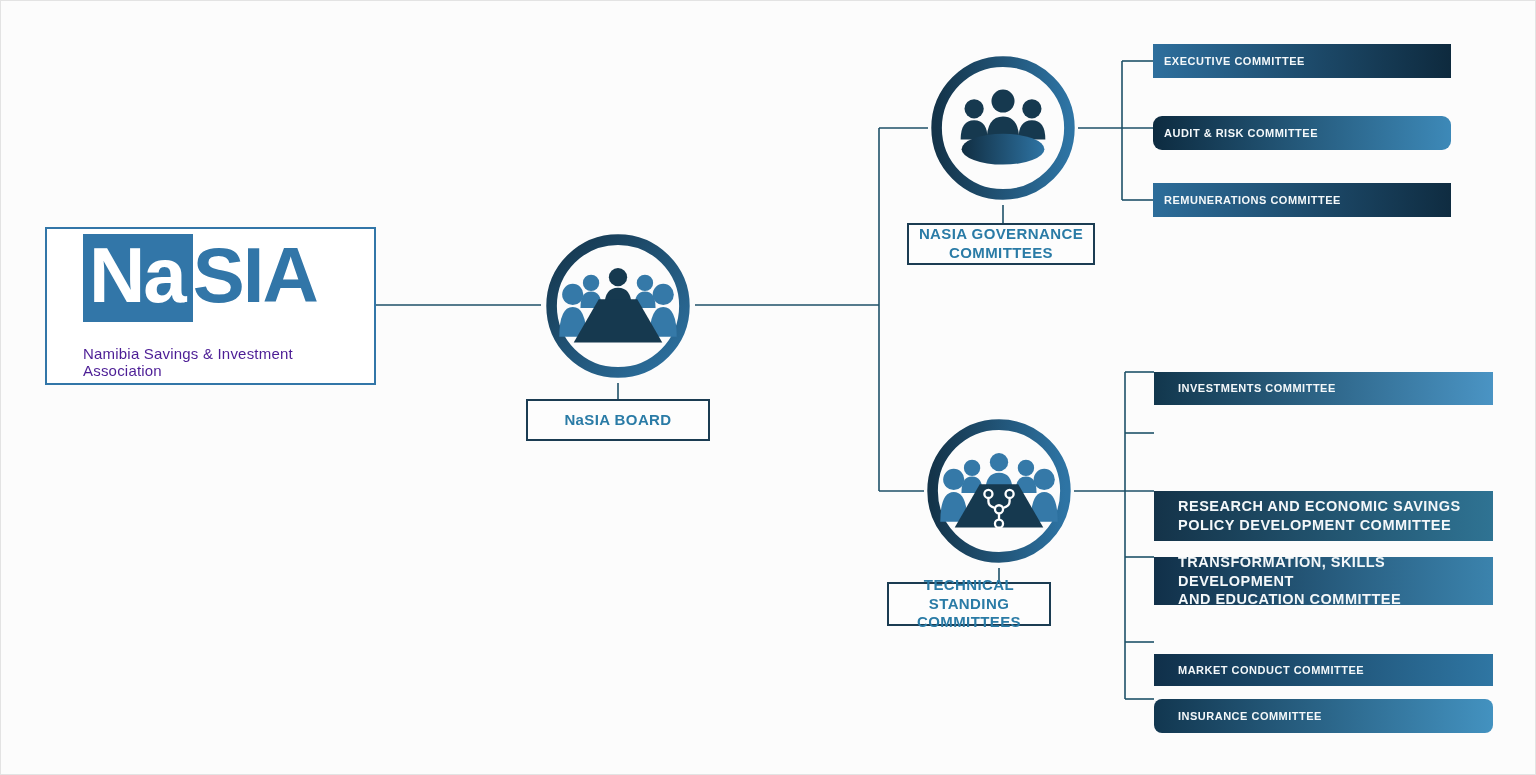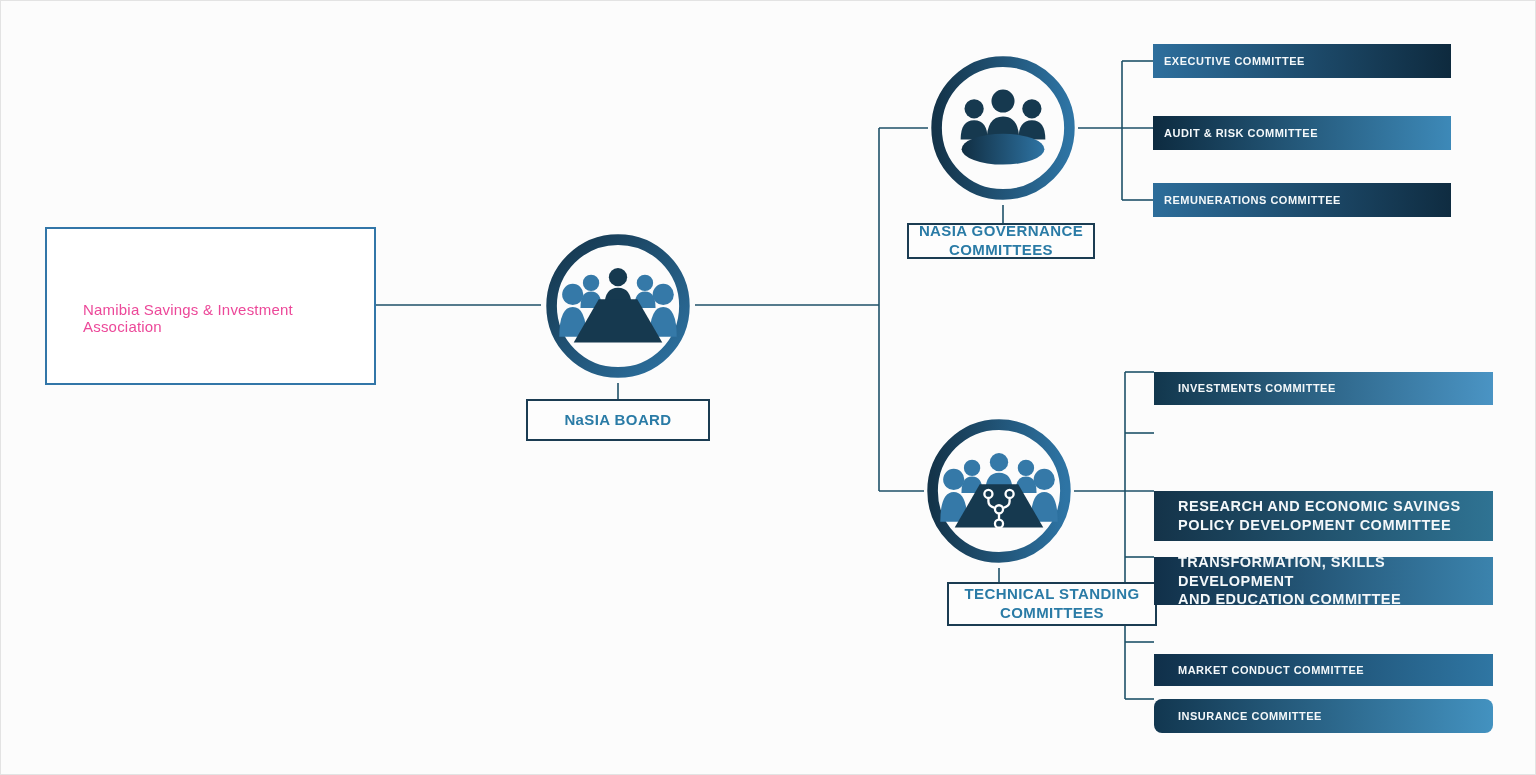--- a/index.html
+++ b/index.html
@@ -13,21 +13,21 @@
 
   
   .logo-box{
     left:44px;top:226px;width:331px;height:158px;background:#ffffff;
     border:2px solid #3276a8;box-sizing:border-box;
     display:flex;flex-direction:column;justify-content:center;padding-left:36px;
   }
   .logo-word{font-weight:700;font-size:78px;line-height:1;letter-spacing:-2px;display:flex;align-items:flex-start;}
   .logo-na{background:#3276a8;color:#ffffff;padding:2px 8px 8px 6px;display:inline-block;}
   .logo-sia{color:#3276a8;padding-top:2px;}
-  .logo-tagline{color:#ec4899;font-size:15px;margin-top:23px;letter-spacing:0.2px;}
+  .logo-tagline{color:#4c1d95;font-size:15px;margin-top:23px;letter-spacing:0.2px;}
 
   
   .icon-wrap{width:154px;height:154px;}
 
   
   .tag-box{
     background:#fdfdfd;border:2px solid #1b3c52;box-sizing:border-box;
     display:flex;align-items:center;justify-content:center;text-align:center;
     color:#2a7ba6;font-weight:700;font-size:15px;letter-spacing:0.4px;
     white-space:pre-line;line-height:1.25;
@@ -74,20 +74,24 @@
     <line x1="1073" y1="490" x2="1153" y2="490"></line>
     <line x1="1124" y1="371" x2="1124" y2="698"></line>
     <line x1="1124" y1="371" x2="1153" y2="371"></line>
     <line x1="1124" y1="432" x2="1153" y2="432"></line>
     <line x1="1124" y1="556" x2="1153" y2="556"></line>
     <line x1="1124" y1="641" x2="1153" y2="641"></line>
     <line x1="1124" y1="698" x2="1153" y2="698"></line>
   </svg>
 
   <div class="abs logo-box">
+    <div class="logo-word">
+      <span class="logo-na">Na</span>
+        <span class="logo-sia">SIA</span>
+    </div>
     <div class="logo-tagline">Namibia Savings &amp; Investment Association</div>
   </div>
 
   <div class="abs icon-wrap" style="left:540px;top:228px;">
     <svg viewBox="0 0 160 160" width="154" height="154">
       <defs>
         <linearGradient id="ringG" x1="0" y1="0" x2="1" y2="1">
           <stop offset="0" stop-color="#14344a"></stop>
             <stop offset="1" stop-color="#2e74a4"></stop>
         </linearGradient>
@@ -129,21 +133,21 @@
       <circle cx="50" cy="60" r="10" fill="#16394f"></circle>
       <path d="M36 92 q0 -20 14 -20 q14 0 14 20 Z" fill="#16394f"></path>
       <circle cx="110" cy="60" r="10" fill="#16394f"></circle>
       <path d="M96 92 q0 -20 14 -20 q14 0 14 20 Z" fill="#16394f"></path>
       <circle cx="80" cy="52" r="12" fill="#16394f"></circle>
       <path d="M63 94 q0 -26 17 -26 q17 0 17 26 Z" fill="#16394f"></path>
       <ellipse cx="80" cy="102" rx="43" ry="16" fill="url(#tableG)"></ellipse>
     </svg>
   </div>
 
-  <div class="abs tag-box" style="left:906px;top:222px;width:188px;height:36px;">NASIA GOVERNANCE
+  <div class="abs tag-box" style="left:906px;top:222px;width:188px;height:42px;">NASIA GOVERNANCE
 COMMITTEES</div>
 
   <div class="abs icon-wrap" style="left:921px;top:413px;">
     <svg viewBox="0 0 160 160" width="154" height="154">
       <defs>
         <linearGradient id="ringG3" x1="0" y1="0" x2="1" y2="0">
           <stop offset="0" stop-color="#14344a"></stop>
             <stop offset="1" stop-color="#2e74a4"></stop>
         </linearGradient>
       </defs>
@@ -165,25 +169,25 @@
         <circle cx="91" cy="83" r="4.2"></circle>
         <circle cx="80" cy="99" r="4.2"></circle>
         <circle cx="80" cy="114" r="4.2"></circle>
         <path d="M69 87.2 L69 91 Q69 96 75.5 97.5"></path>
         <path d="M91 87.2 L91 91 Q91 96 84.5 97.5"></path>
         <path d="M80 103.2 L80 109.8"></path>
       </g>
     </svg>
   </div>
 
-  <div class="abs tag-box" style="left:946px;top:581px;width:210px;height:44px;">TECHNICAL STANDING
+  <div class="abs tag-box" style="left:886px;top:581px;width:164px;height:44px;">TECHNICAL STANDING
 COMMITTEES</div>
 
   <div class="abs bar top g-exec" style="top:43px;">EXECUTIVE COMMITTEE</div>
-  <div class="abs bar top g-audit" style="top:115px;">AUDIT &amp; RISK COMMITTEE</div>
+  <div class="abs bar top g-audit" style="top:115px;border-radius:9px;">AUDIT &amp; RISK COMMITTEE</div>
   <div class="abs bar top g-remun" style="top:182px;">REMUNERATIONS COMMITTEE</div>
 
   <div class="abs bar bot g-invest" style="top:371px;height:33px;">INVESTMENTS COMMITTEE</div>
   <div class="abs bar bot g-research small-text" style="top:490px;height:50px;">RESEARCH AND ECONOMIC SAVINGS
 POLICY DEVELOPMENT COMMITTEE</div>
   <div class="abs bar bot g-transform small-text" style="top:556px;height:48px;">TRANSFORMATION, SKILLS DEVELOPMENT
  AND EDUCATION COMMITTEE</div>
   <div class="abs bar bot g-market" style="top:641px;height:32px;">MARKET CONDUCT COMMITTEE</div>
   <div class="abs bar bot g-insure" style="top:698px;height:34px;border-radius:8px;">INSURANCE COMMITTEE</div>
 

